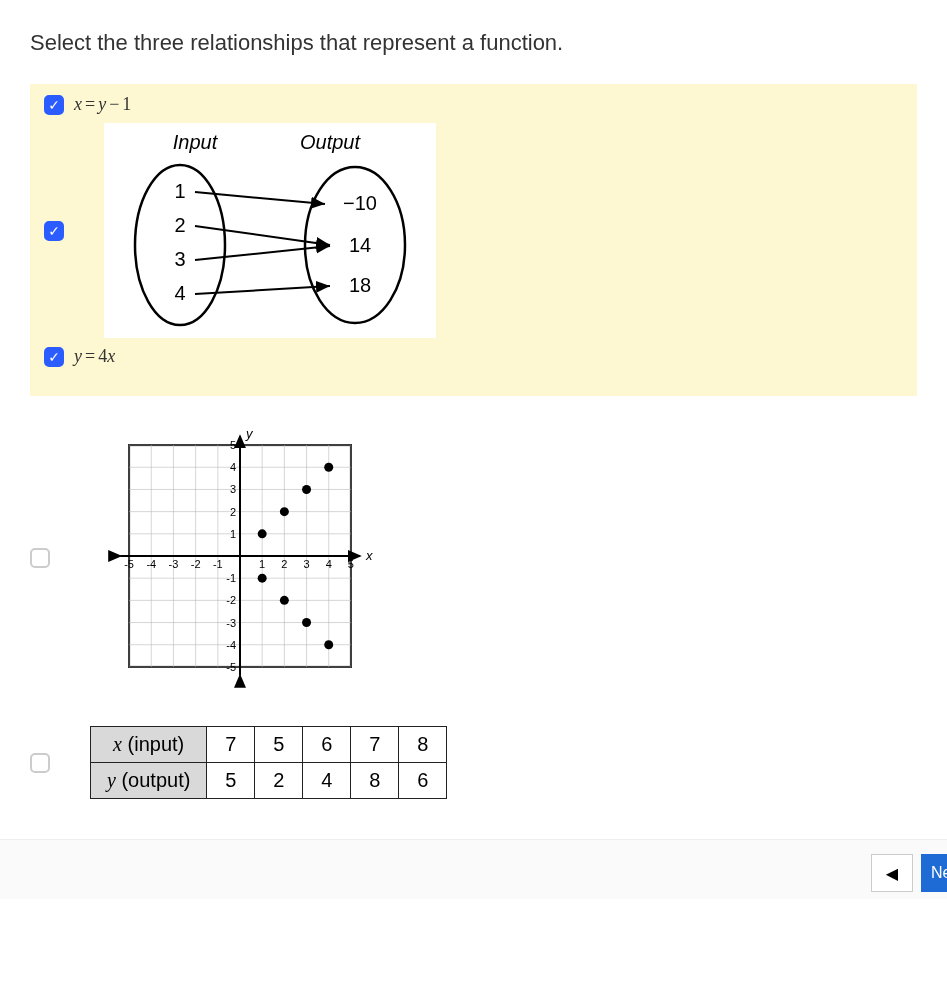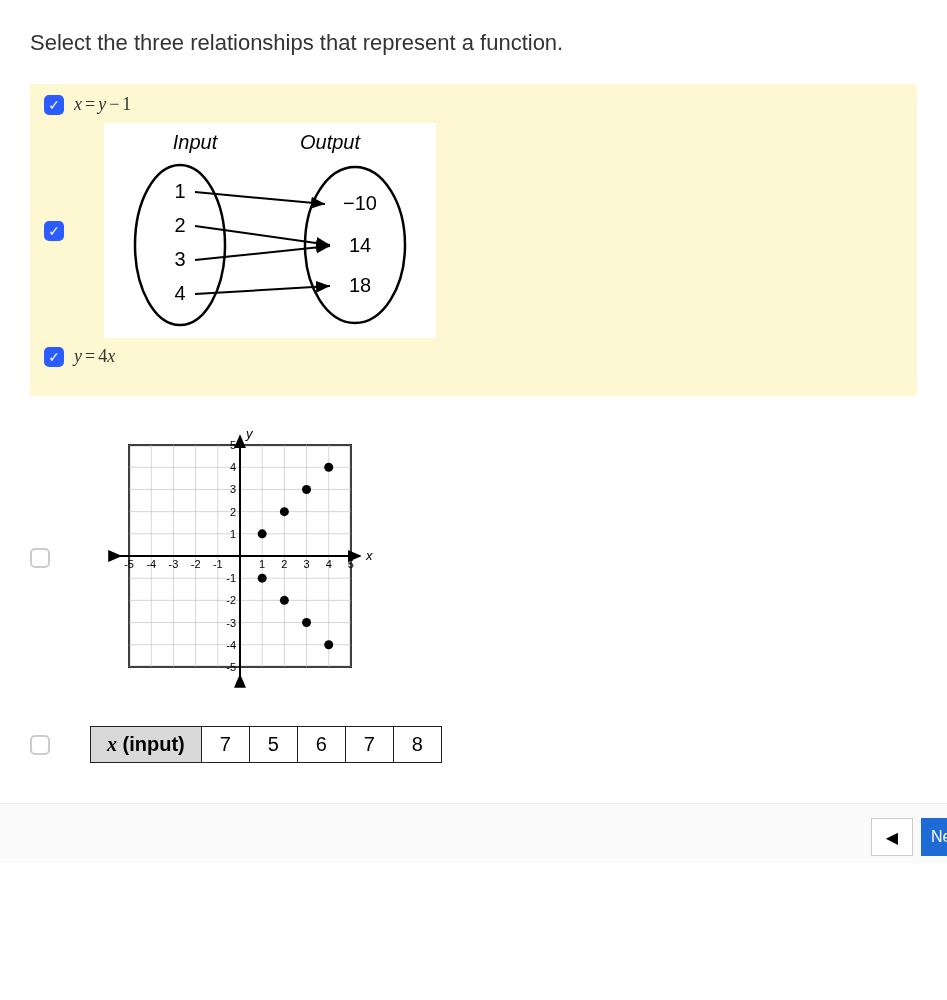--- a/index.html
+++ b/index.html
@@ -96,21 +96,21 @@
   }
   .io-table th, .io-table td {
     border: 1.5px solid #222;
     text-align: center;
     font-size: 20px;
     padding: 6px 10px;
     min-width: 48px;
   }
   .io-table th {
     background: #d9d9d9;
-    font-weight: bold;
+    font-weight: normal;
     font-style: normal;
     padding: 6px 16px;
   }
   .io-table th .v { font-style: italic; font-family: "Times New Roman", serif; }
 
   
   .nav {
     position: relative;
     height: 60px;
     border-top: 1px solid #eee;
@@ -277,20 +277,28 @@
   <table class="io-table">
     <tbody>
         <tr>
       <th><span class="v">x</span> (input)</th>
       <td>7</td>
       <td>5</td>
       <td>6</td>
       <td>7</td>
       <td>8</td>
     </tr>
+    <tr>
+      <th><span class="v">y</span> (output)</th>
+      <td>5</td>
+      <td>2</td>
+      <td>4</td>
+      <td>8</td>
+      <td>6</td>
+    </tr>
   </tbody>
     </table>
 </div>
 
 <div class="nav">
   <div class="nav-prev">
     <span>◀</span>
   </div>
   <div class="nav-next">
     <span>Ne</span>

